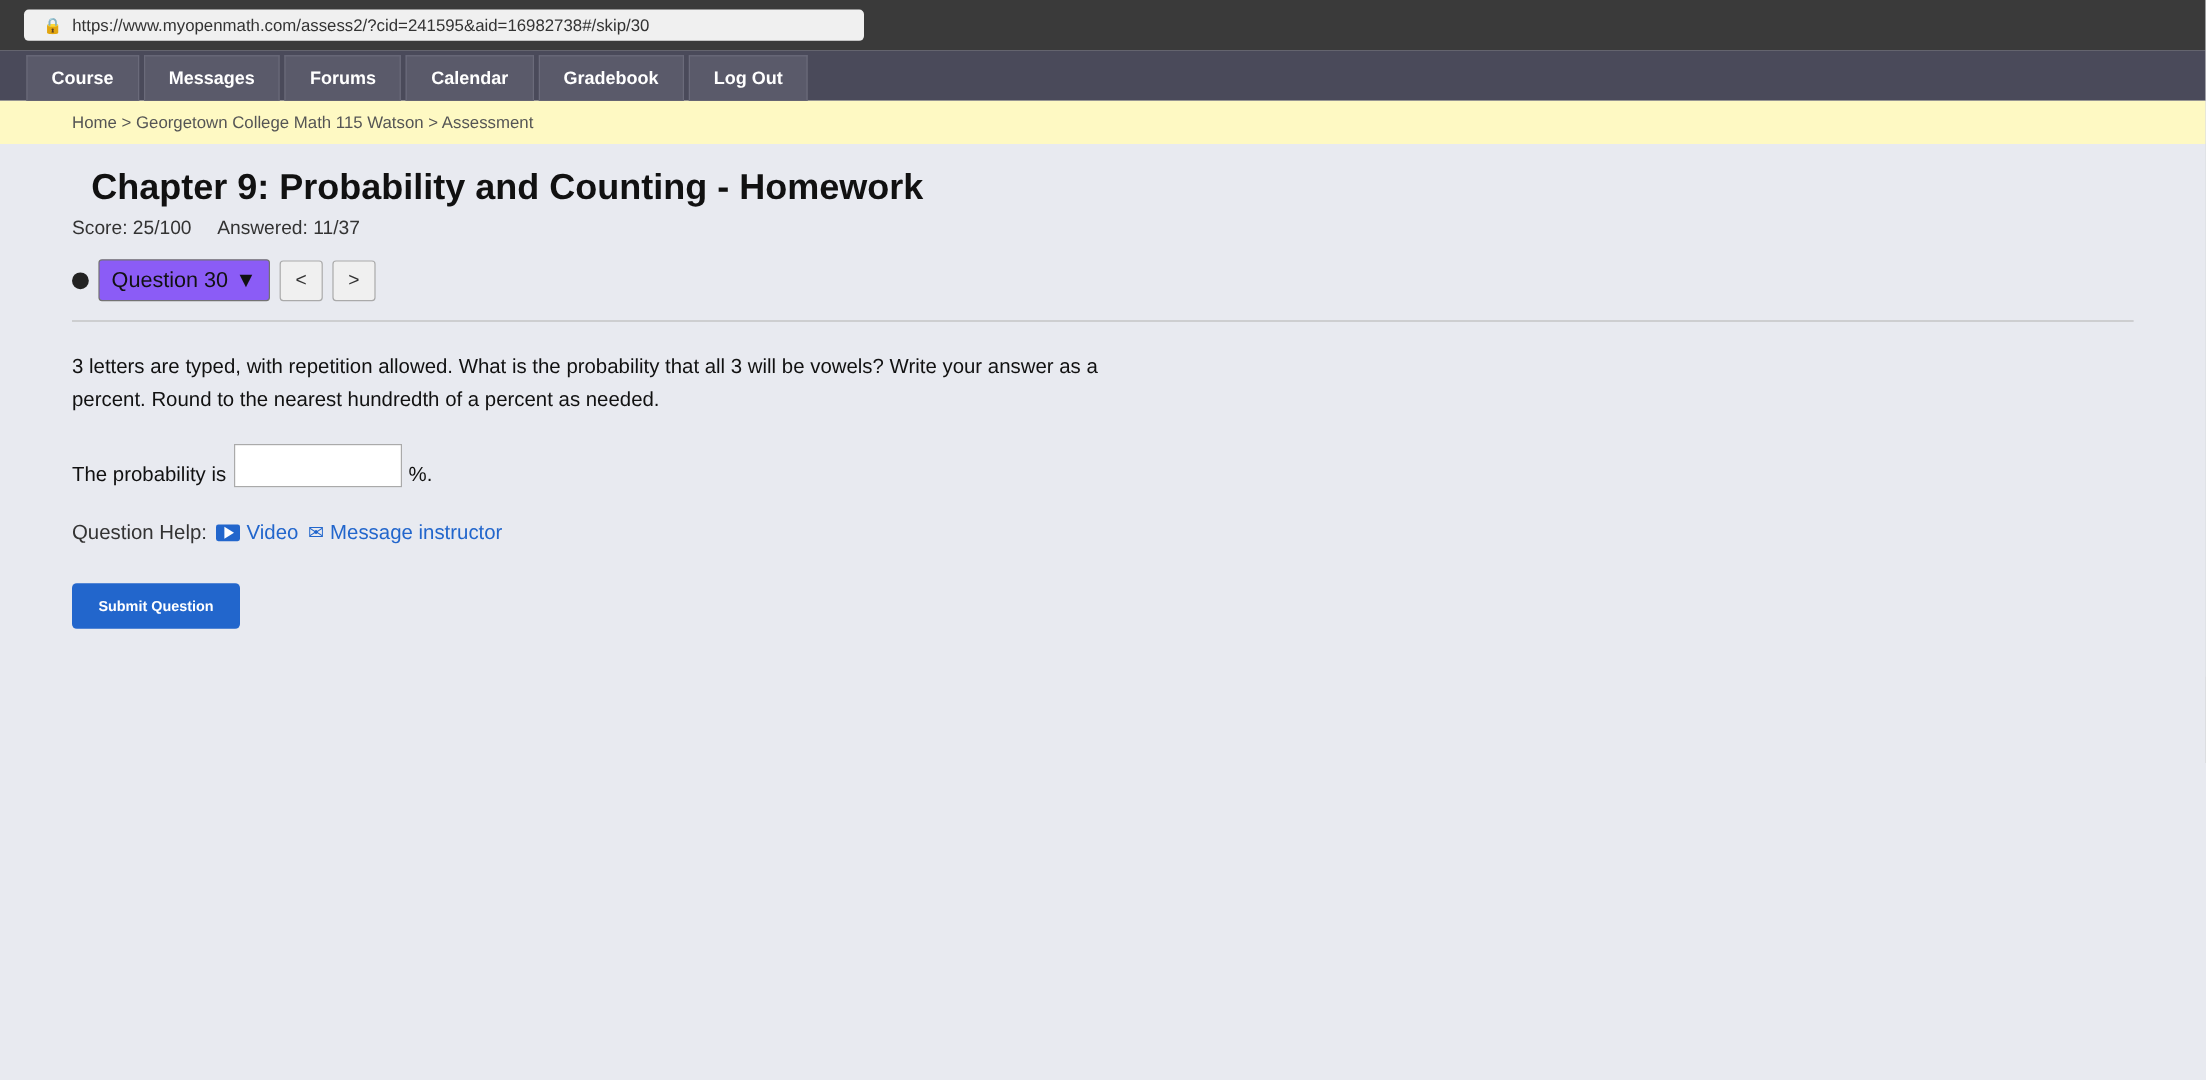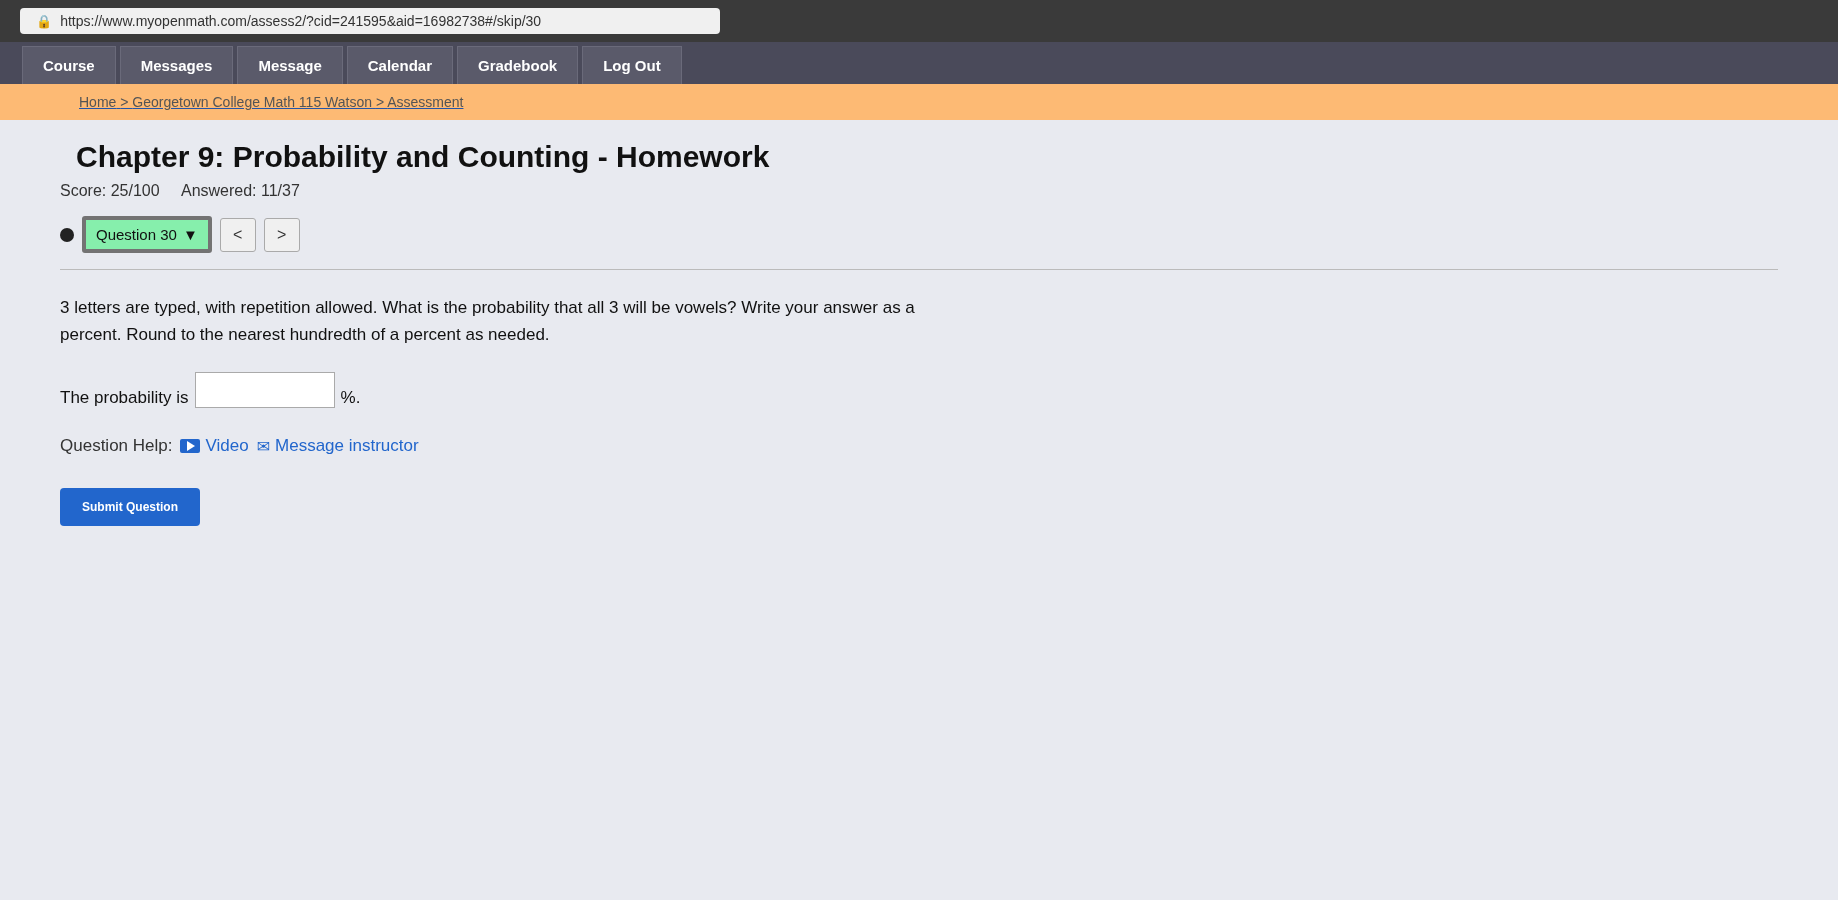--- a/index.html
+++ b/index.html
@@ -60,25 +60,24 @@
 
     
     .main-content {
       background: #e8eaf0;
       min-height: 820px;
       padding: 0;
     }
 
     
     .breadcrumb {
-      padding: 10px 79px;
+      padding: 10px 60px;
       font-size: 14px;
       color: #2255aa;
-      background: #fdba74;
-      text-decoration: underline;
+      background: #fef9c3;
     }
 
     .breadcrumb span {
       color: #555;
     }
 
     
     .page-content {
       padding: 20px 60px 40px;
       background: #e8eaf0;
@@ -113,26 +112,26 @@
       height: 14px;
       border-radius: 50%;
       background: #222;
       display: inline-block;
     }
 
     .question-dropdown {
       display: flex;
       align-items: center;
       gap: 6px;
-      font-size: 15px;
+      font-size: 18px;
       color: #111;
       cursor: pointer;
       padding: 6px 10px;
-      border: 4px solid #737373;
-      background: #86efac;
+      border: 1px solid #737373;
+      background: #8b5cf6;
       border-radius: 3px;
     }
 
     .nav-btn {
       width: 36px;
       height: 34px;
       border: 1px solid #aaa;
       background: #f0f0f0;
       font-size: 16px;
       cursor: pointer;
@@ -234,21 +233,21 @@
 <div class="address-bar">
   <div class="address-bar-url">
     <span class="lock-icon">🔒</span>
     <span>https://www.myopenmath.com/assess2/?cid=241595&amp;aid=16982738#/skip/30</span>
   </div>
 </div>
 
 <div class="nav-bar">
   <div class="nav-item">Course</div>
   <div class="nav-item">Messages</div>
-  <div class="nav-item">Message</div>
+  <div class="nav-item">Forums</div>
   <div class="nav-item">Calendar</div>
   <div class="nav-item">Gradebook</div>
   <div class="nav-item">Log Out</div>
 </div>
 
 <div class="main-content">
 
   <div class="breadcrumb">
     <span>Home</span>
     <span> &gt; </span>

